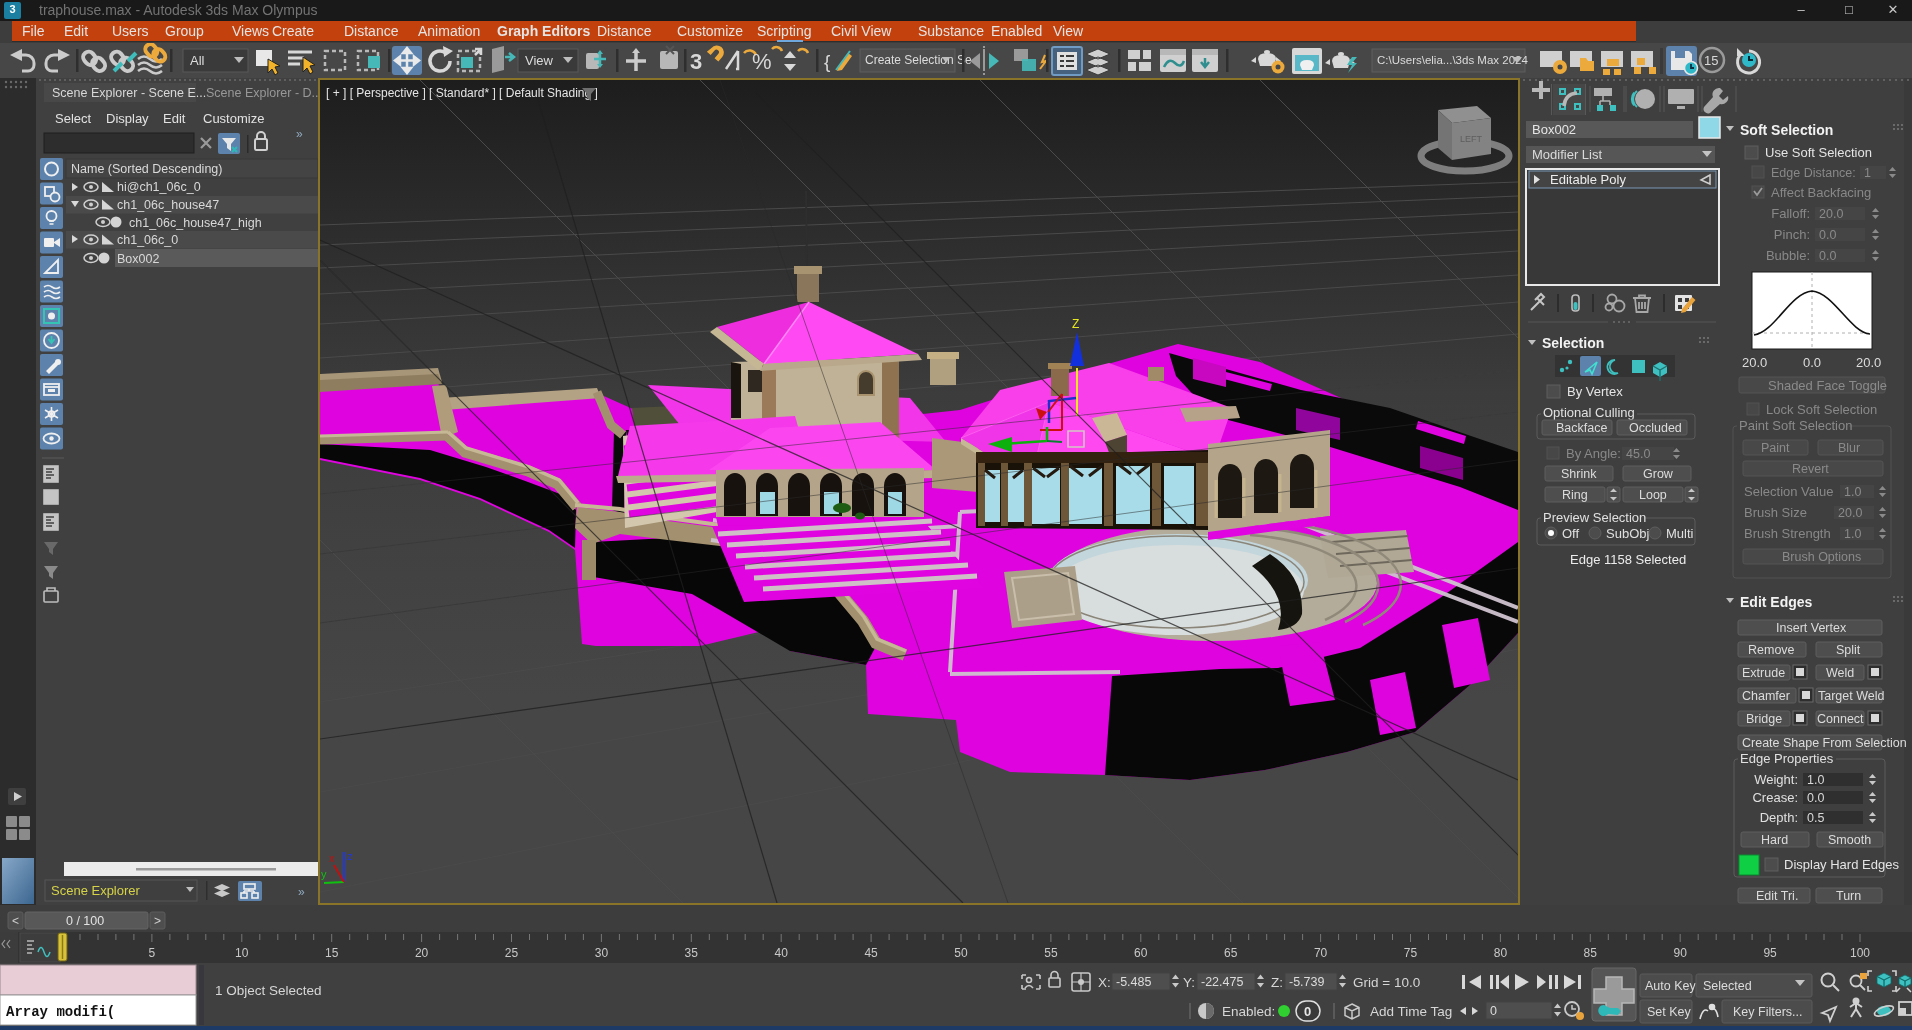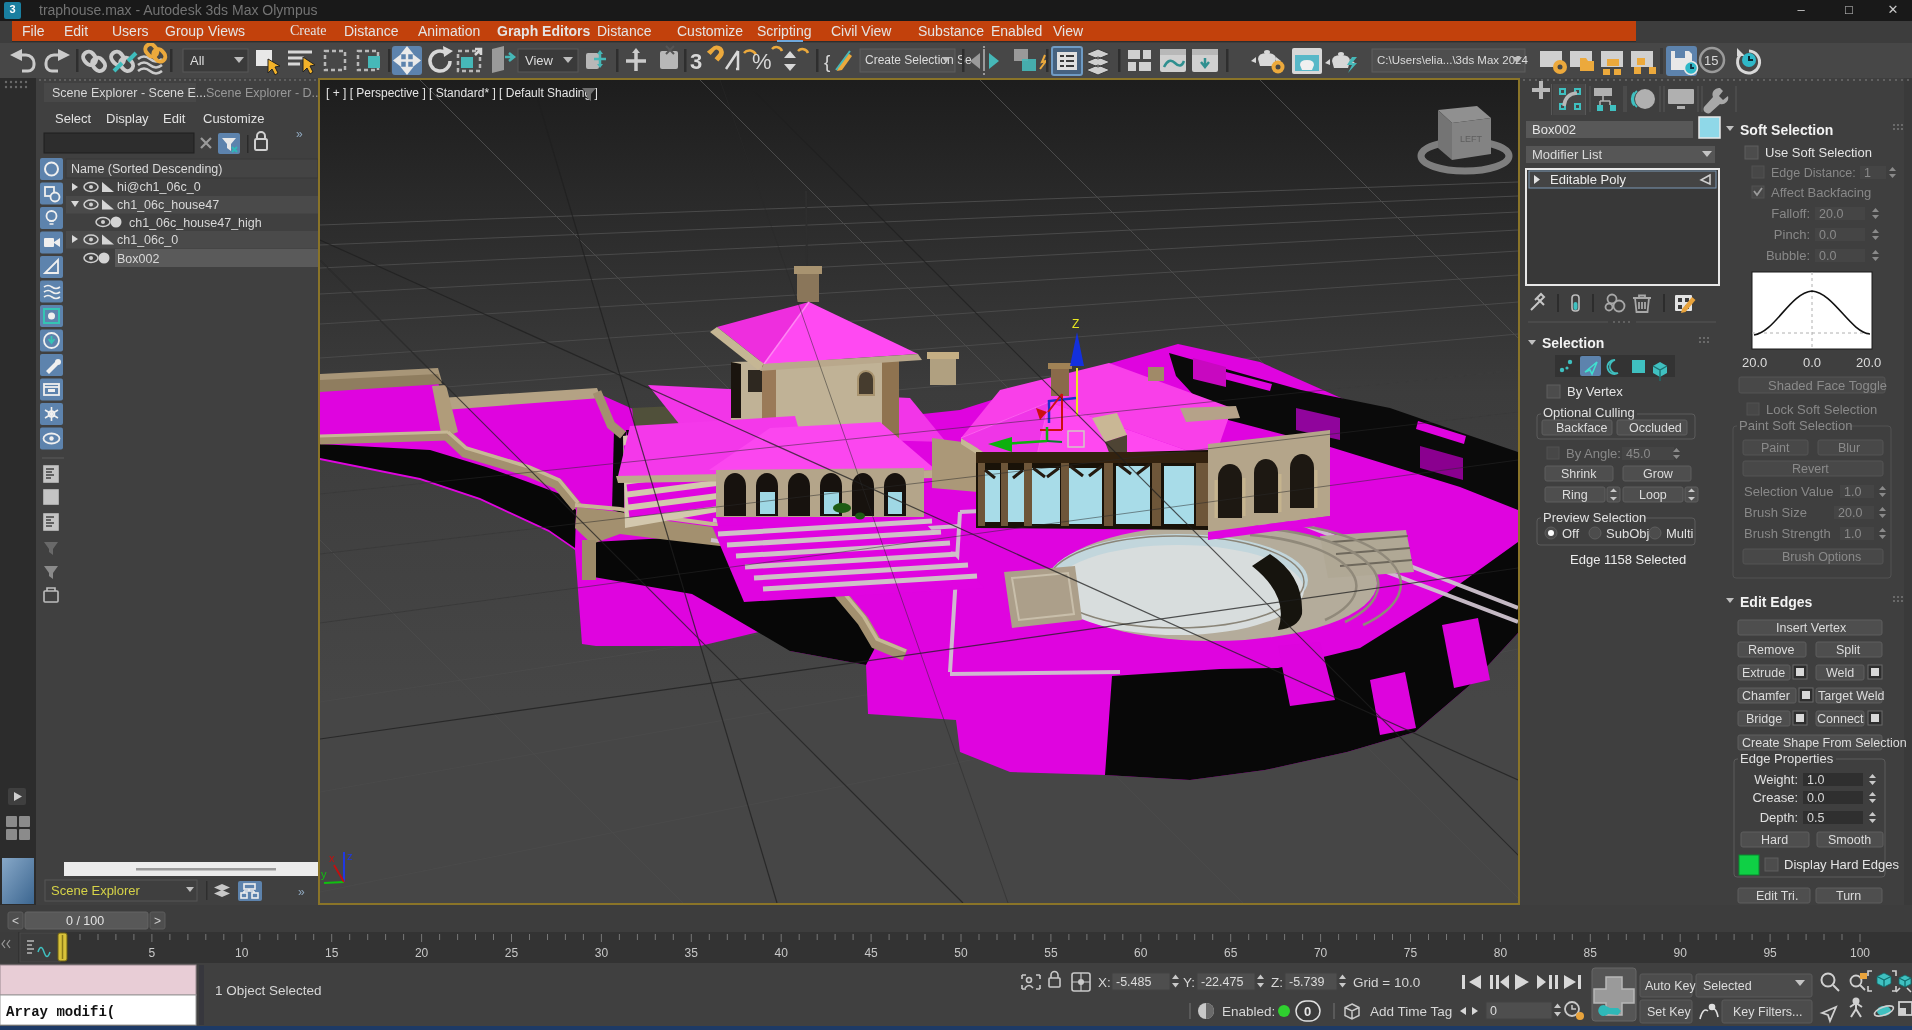--- a/index.html
+++ b/index.html
@@ -50,22 +50,22 @@
     <div class="winbtn" style="right:48px;">□</div>
     <div class="winbtn" style="right:4px;">✕</div>
   </div>
 
   <div id="menubar">
       <span style="position:absolute;left:765px;top:19px;width:26px;height:2px;background:#6fa8dc;"></span>
     <span style="left:10px;">File</span>
       <span style="left:52px;">Edit</span>
       <span style="left:100px;">Users</span>
     <span style="left:153px;">Group</span>
-      <span style="left:196px;">Views</span>
-      <span style="left:278px;font-family:Liberation Serif, serif;">Create</span>
+      <span style="left:220px;">Views</span>
+      <span style="left:260px;">Create</span>
     <span style="left:332px;">Distance</span>
       <span style="left:406px;">Animation</span>
       <span style="left:485px;font-weight:bold;">Graph Editors</span>
     <span style="left:585px;">Distance</span>
       <span style="left:665px;">Customize</span>
       <span style="left:745px;">Scripting</span>
     <span style="left:819px;">Civil View</span>
       <span style="left:906px;">Substance</span>
       <span style="left:979px;">Enabled</span>
     <span style="left:1041px;">View</span>

